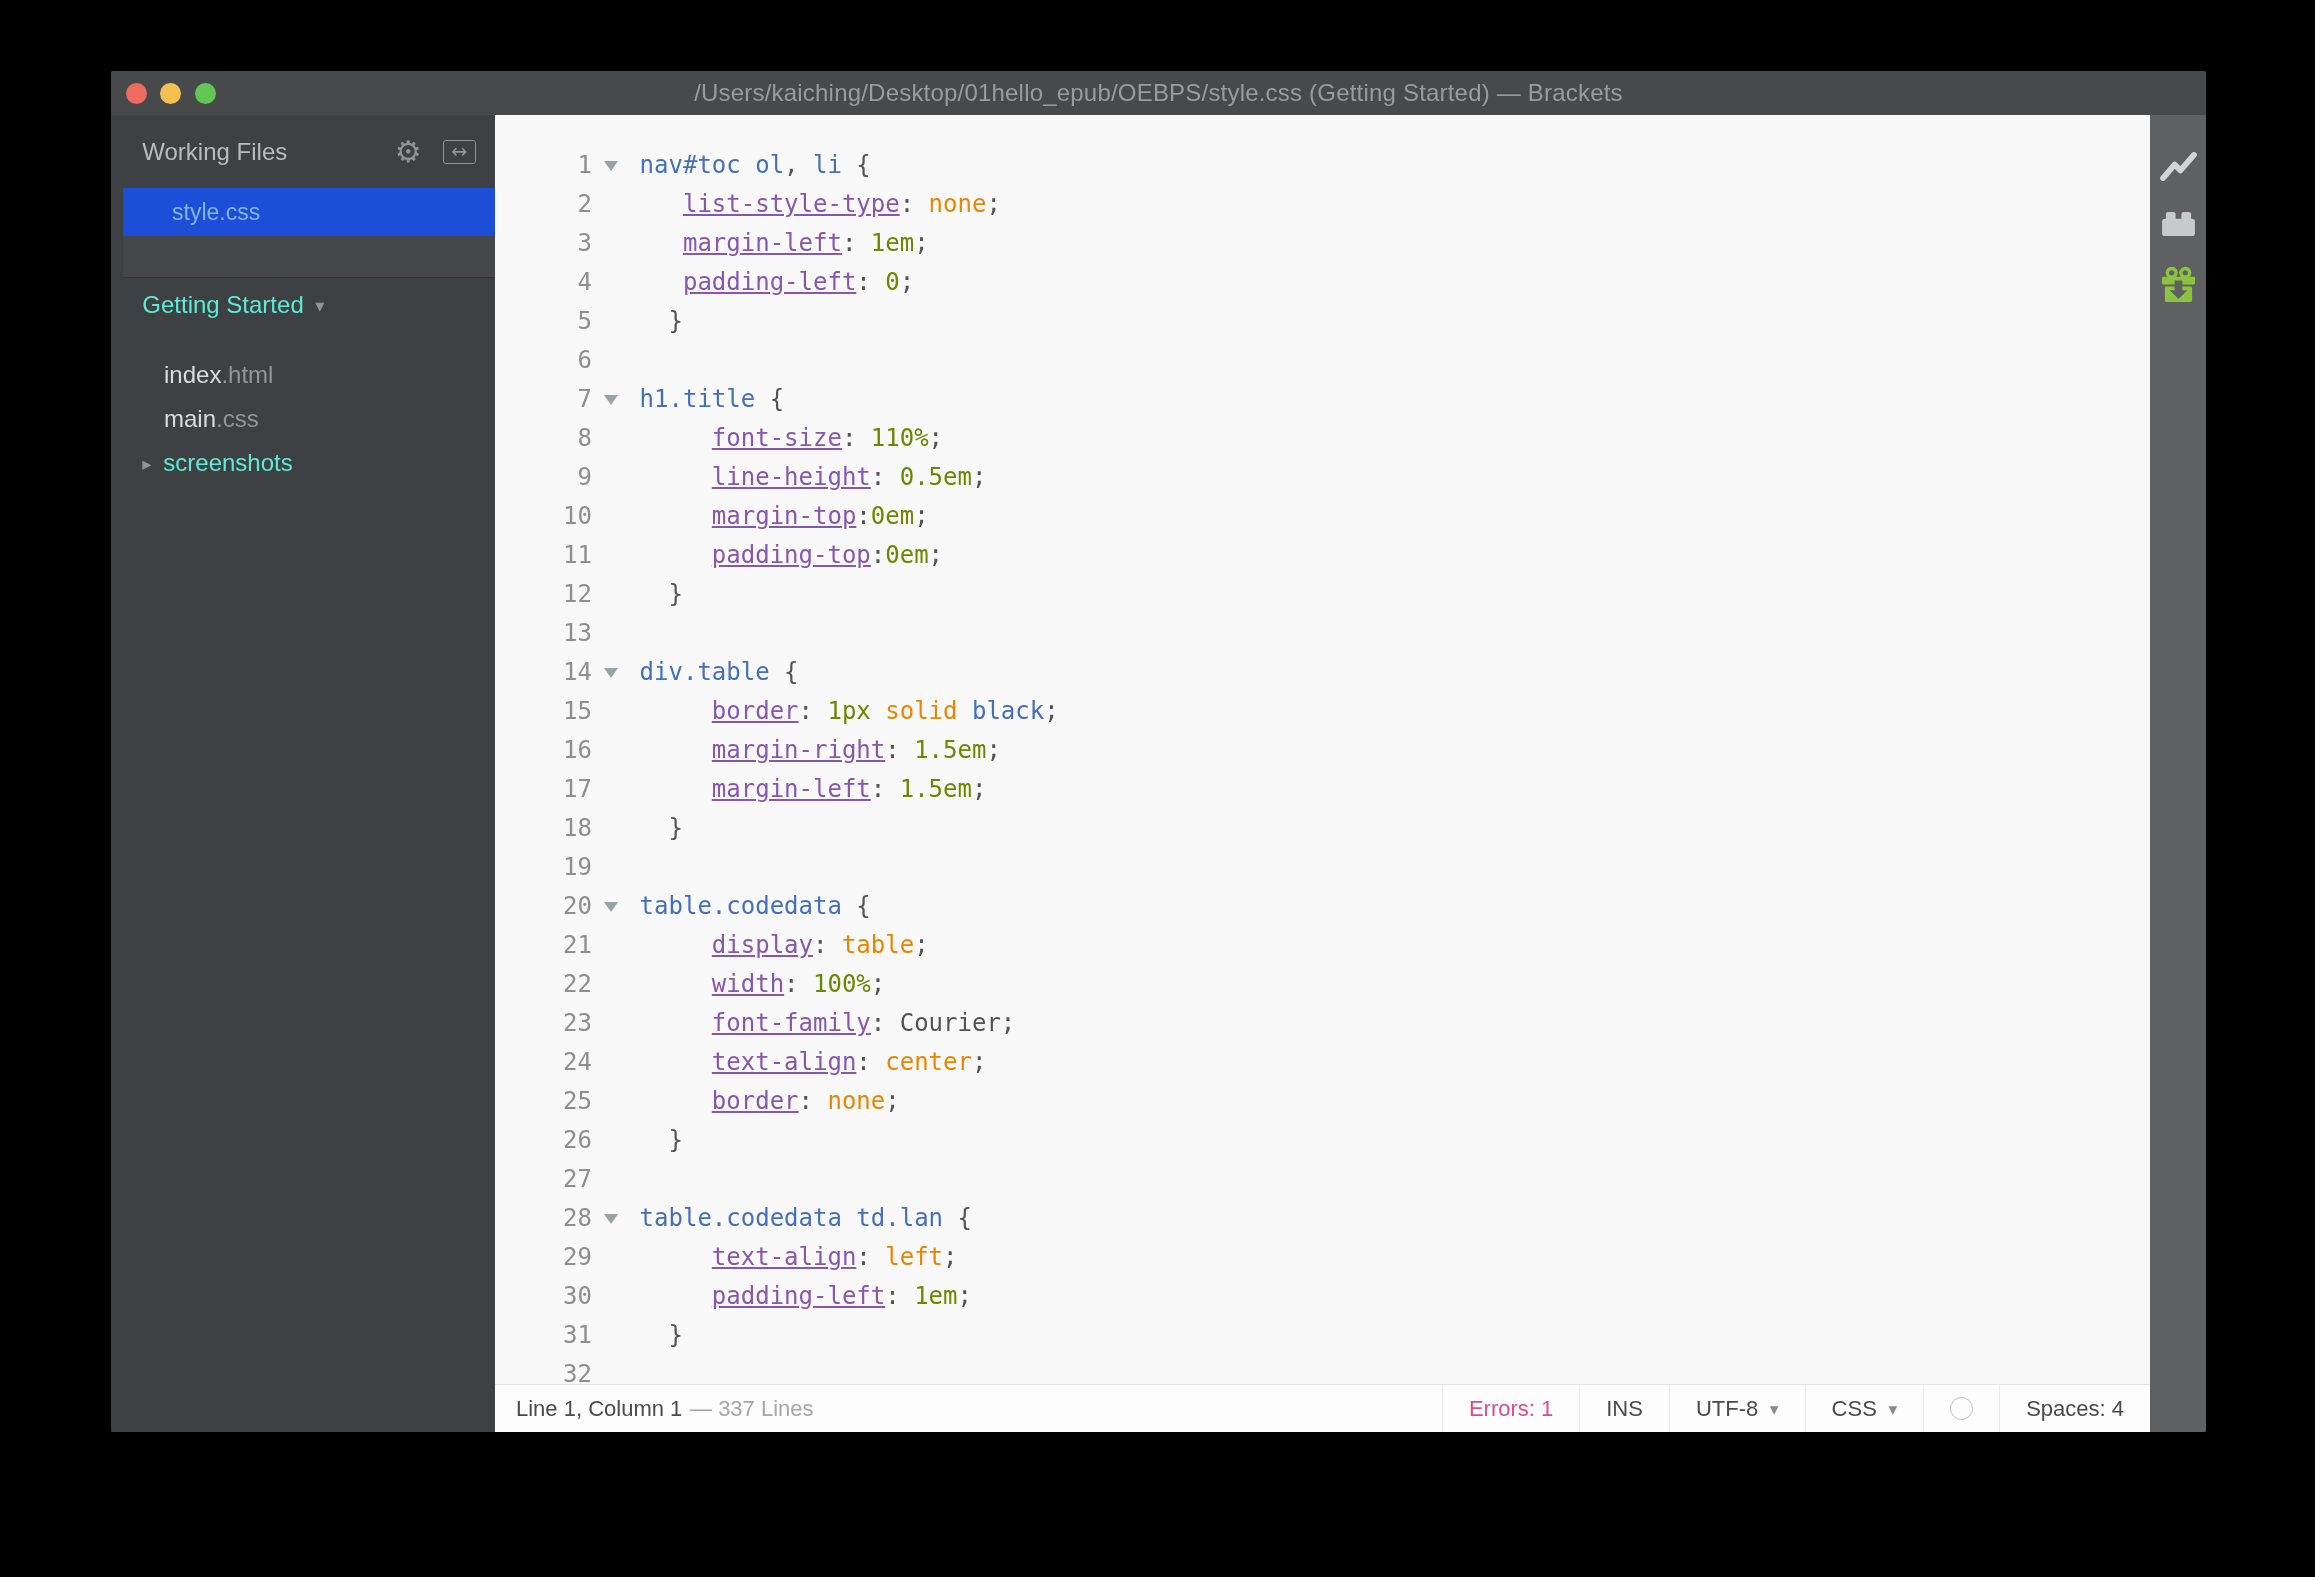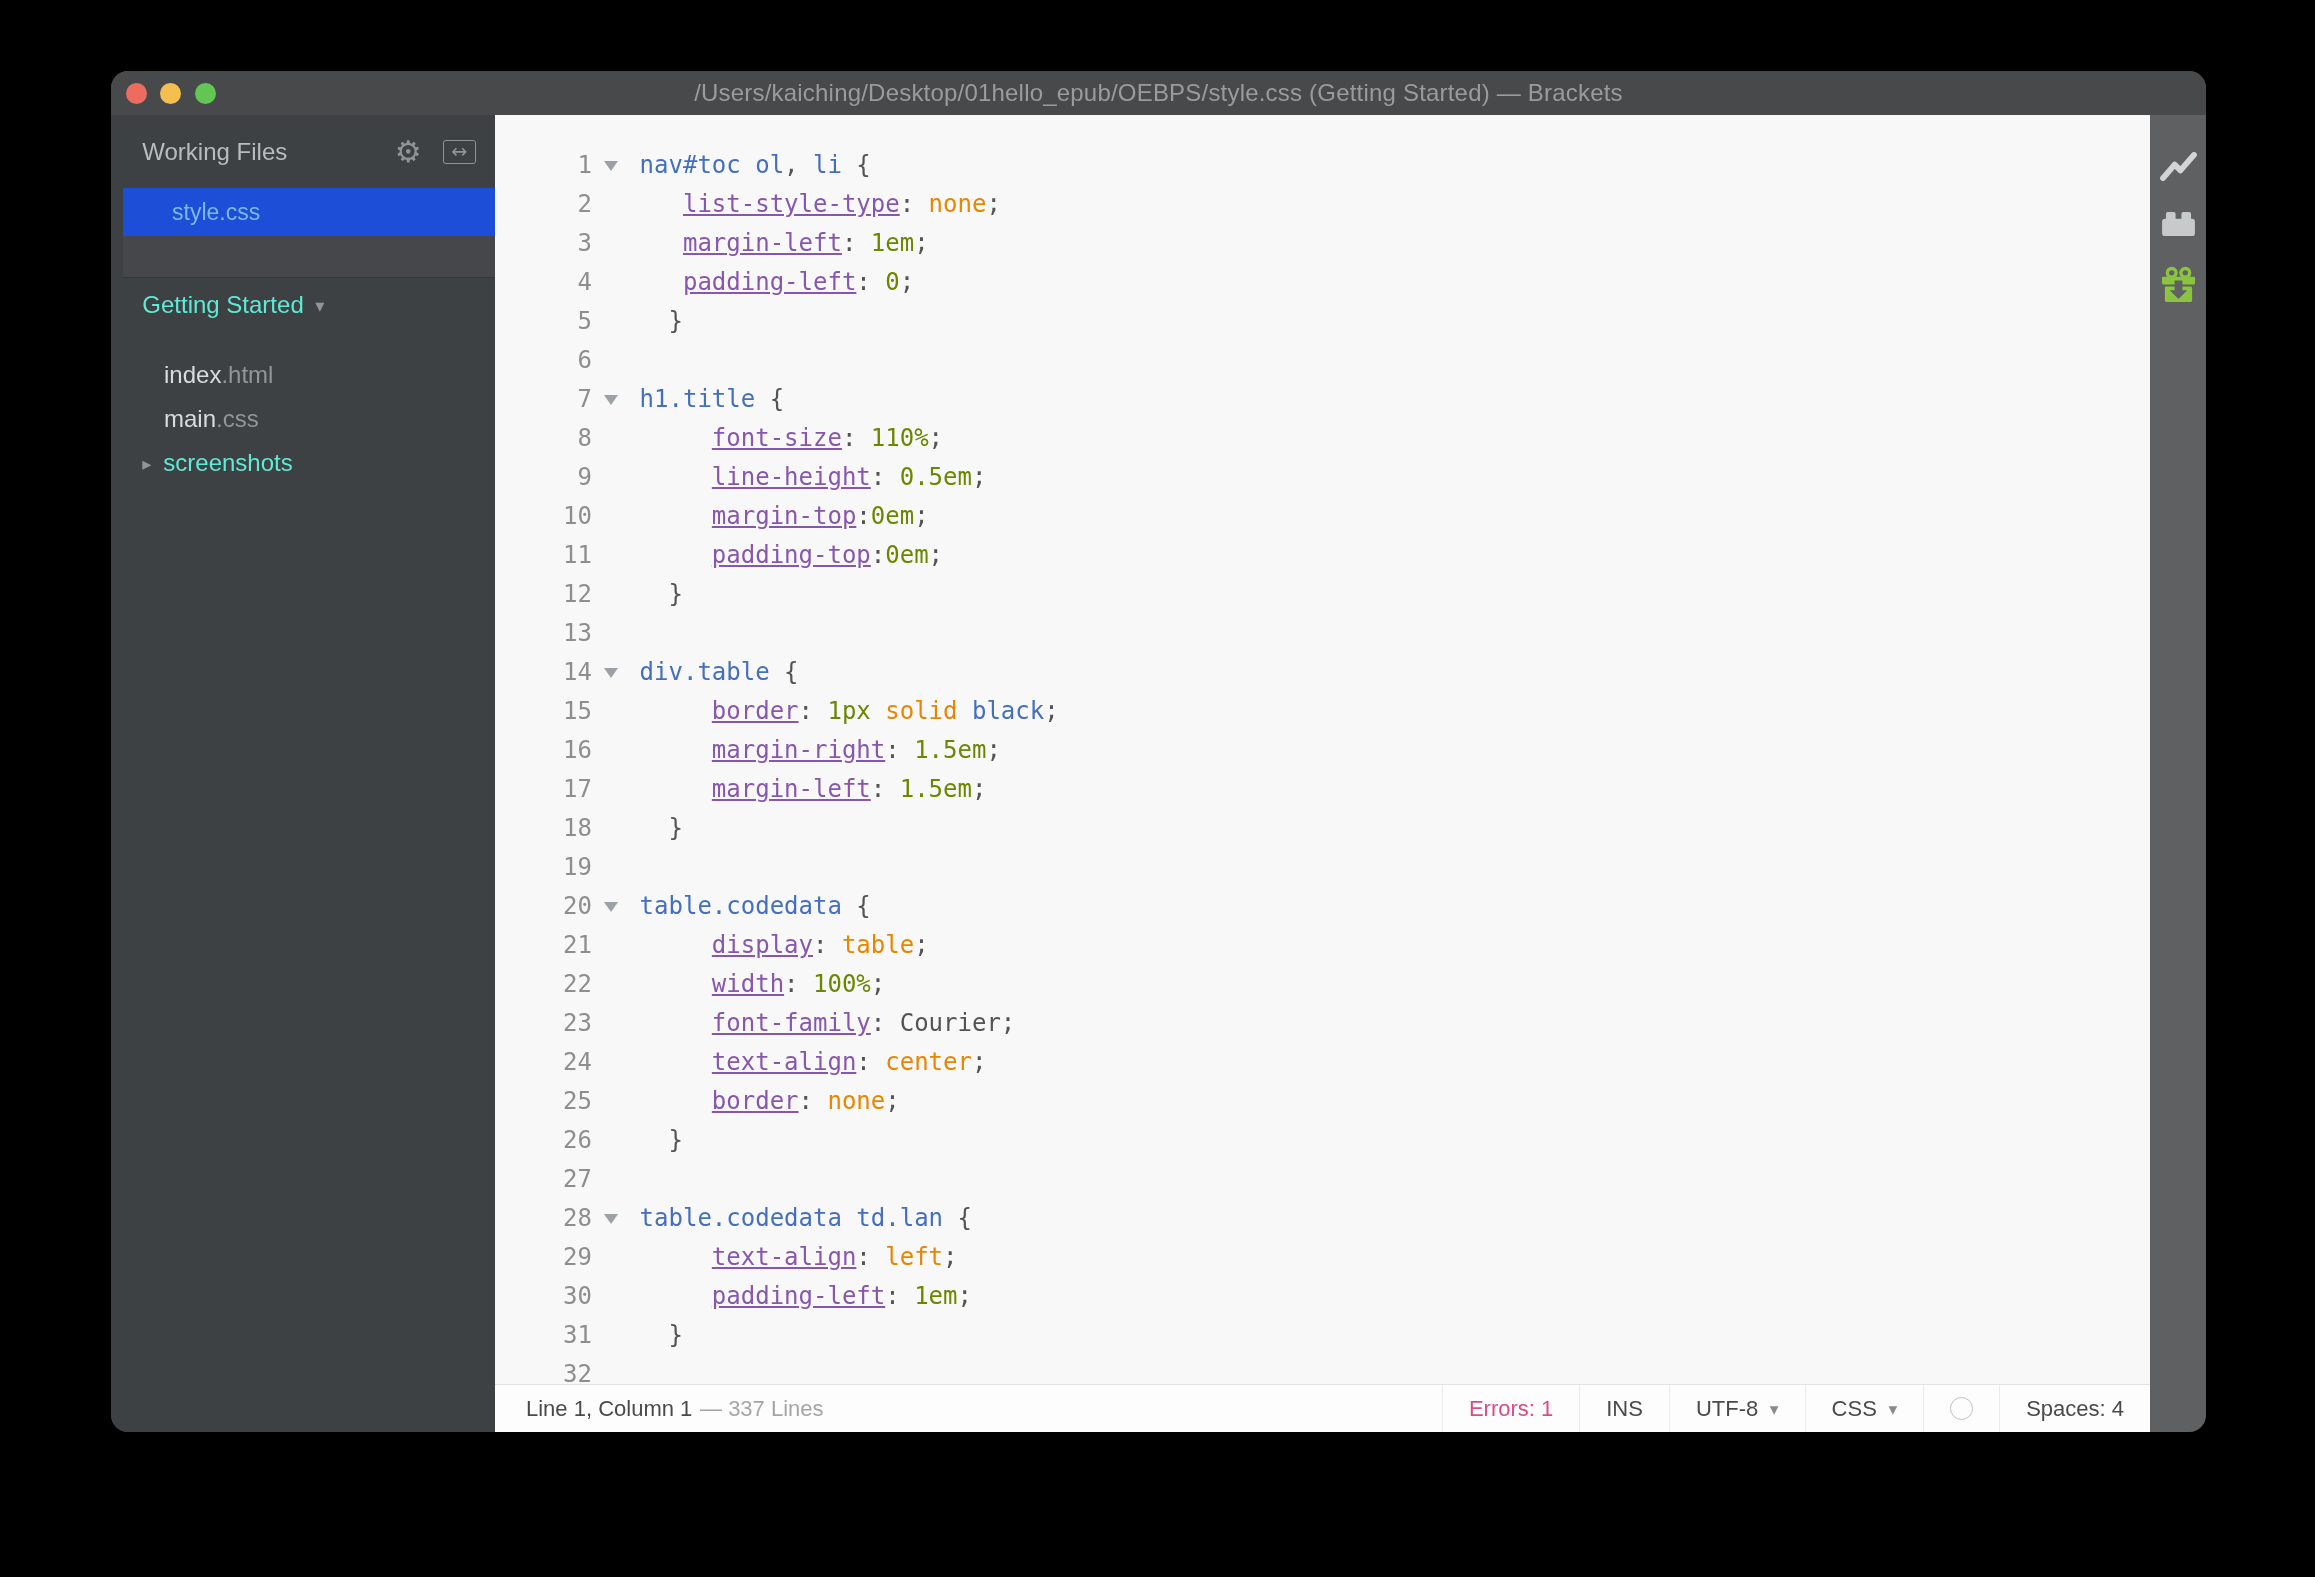--- a/index.html
+++ b/index.html
@@ -1,20 +1,20 @@
 <!DOCTYPE html>
 <html><head>
 <meta charset="utf-8">
 <style>
   * { margin:0; padding:0; box-sizing:border-box; }
   html,body { width:2315px; height:1578px; background:#000; overflow:hidden;
               font-family:"Liberation Sans", sans-serif; }
 
   .window { position:absolute; left:111px; top:71px; width:2095px; height:1361px;
-            border-radius:17px; overflow:hidden; display:flex; flex-direction:column;
+            border-radius:2px; overflow:hidden; display:flex; flex-direction:column;
             background:#3e4144; }
 
   
   .titlebar { height:44px; flex:0 0 44px; background:#47494b; position:relative;
               display:flex; align-items:center; justify-content:center; }
   .titlebar .title { color:#9a9b9c; font-size:24px; letter-spacing:0.2px; }
   .lights { position:absolute; left:14.5px; top:0; height:44px; display:flex; align-items:center; gap:13.5px; }
   .light { width:21px; height:21px; border-radius:50%; border:none; padding:0; cursor:pointer; }
   .light.red { background:#ed6b5f; } .light.yellow { background:#f5bf4f; } .light.green { background:#62c554; }
 
@@ -57,21 +57,21 @@
   .cline .code { white-space:pre; padding-left:10.6px; color:#535353; }
   .tk-sel { color:#446fbd; } .tk-kw { color:#446fbd; }
   .tk-prop { color:#8757ad;text-decoration:underline; }
   .tk-num { color:#6d8600; }
   .tk-atom { color:#e88501; }
   .tk-pun, .tk-plain { color:#535353; }
 
   
   .statusbar { height:48px; flex:0 0 48px; background:#fdfdfd; border-top:1.9px solid #e3e3e3;
                display:flex; align-items:center; font-size:22px; color:#4a4a4a; }
-  .sb-left { padding-left:31px; display:flex; align-items:center; gap:7.7px; cursor:pointer; }
+  .sb-left { padding-left:21px; display:flex; align-items:center; gap:7.7px; cursor:pointer; }
   .sb-dim { color:#a5a5a5; }
   .sb-right { margin-left:auto; display:flex; height:100%; align-items:stretch; }
   .sb-cell { display:flex; align-items:center; padding:0 26px; border-left:1.9px solid #ececec;
              cursor:pointer; white-space:nowrap; }
   .sb-cell.error { color:#d94c8a; }
   .sb-caret { font-family:"DejaVu Sans", sans-serif; font-size:17.4px; color:#8a8a8a; margin-left:11.6px; }
   .lint-circle { width:23px; height:23px; border:1.9px solid #c2c2c2; border-radius:50%; }
 
   
   .toolbar { width:56px; flex:0 0 56px; background:#5e6062; display:flex; flex-direction:column;

